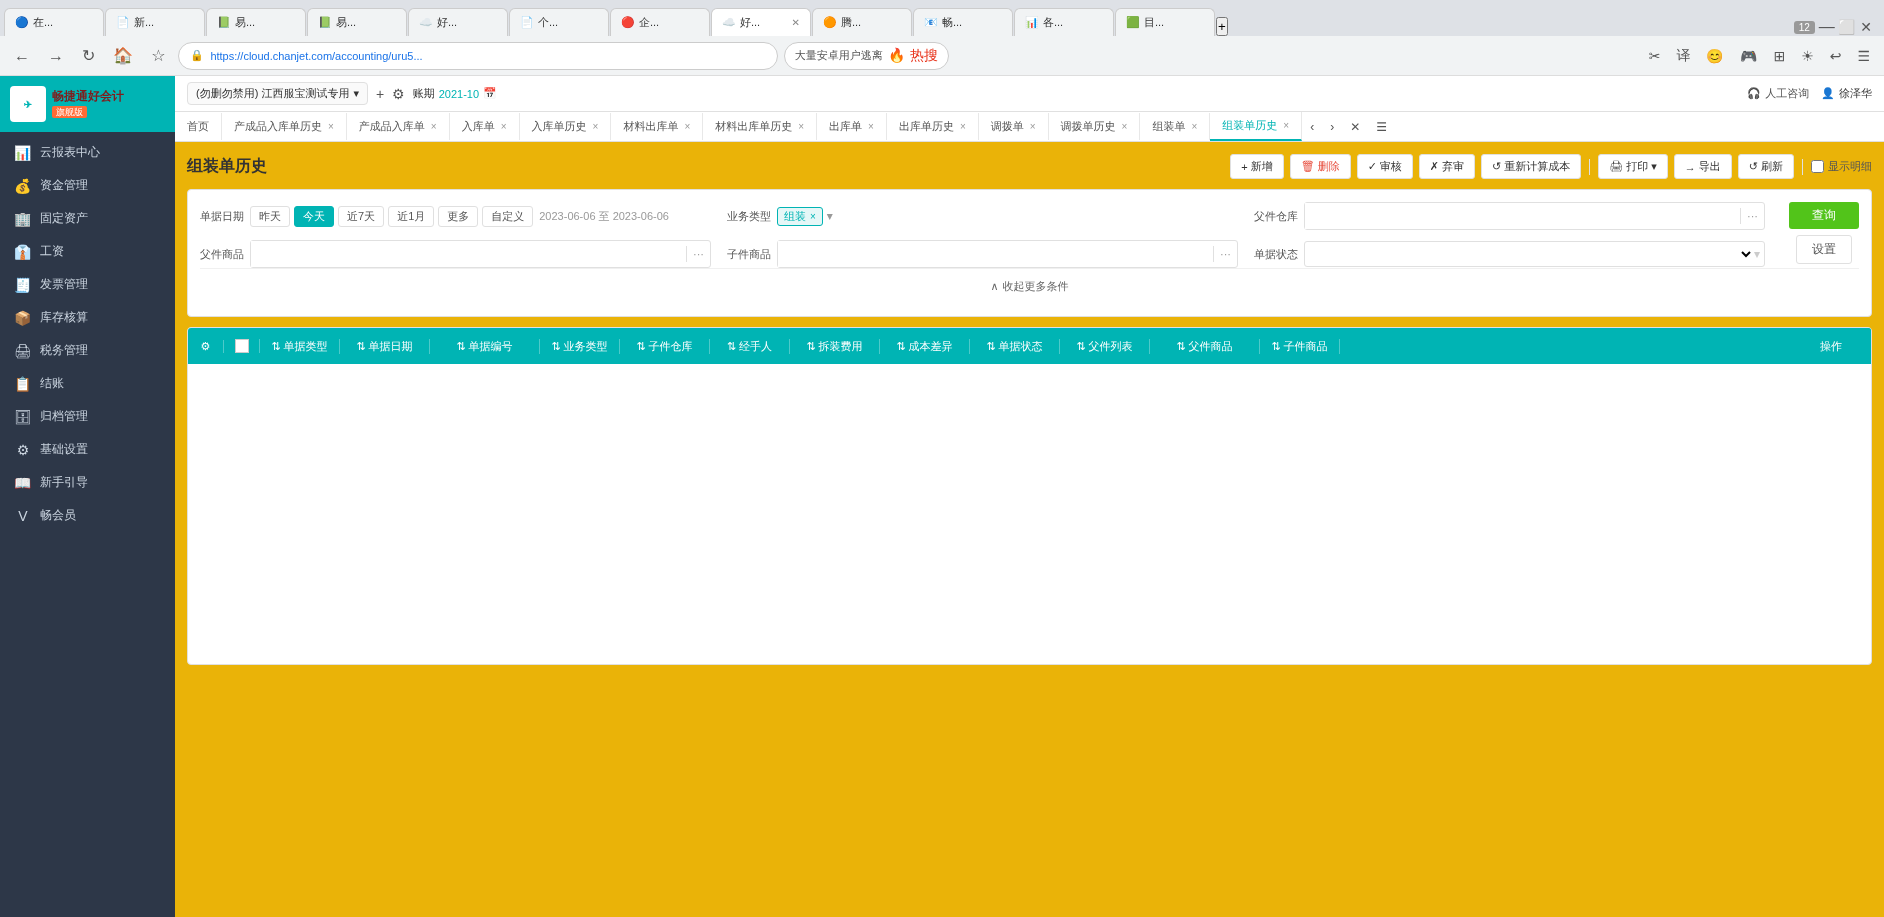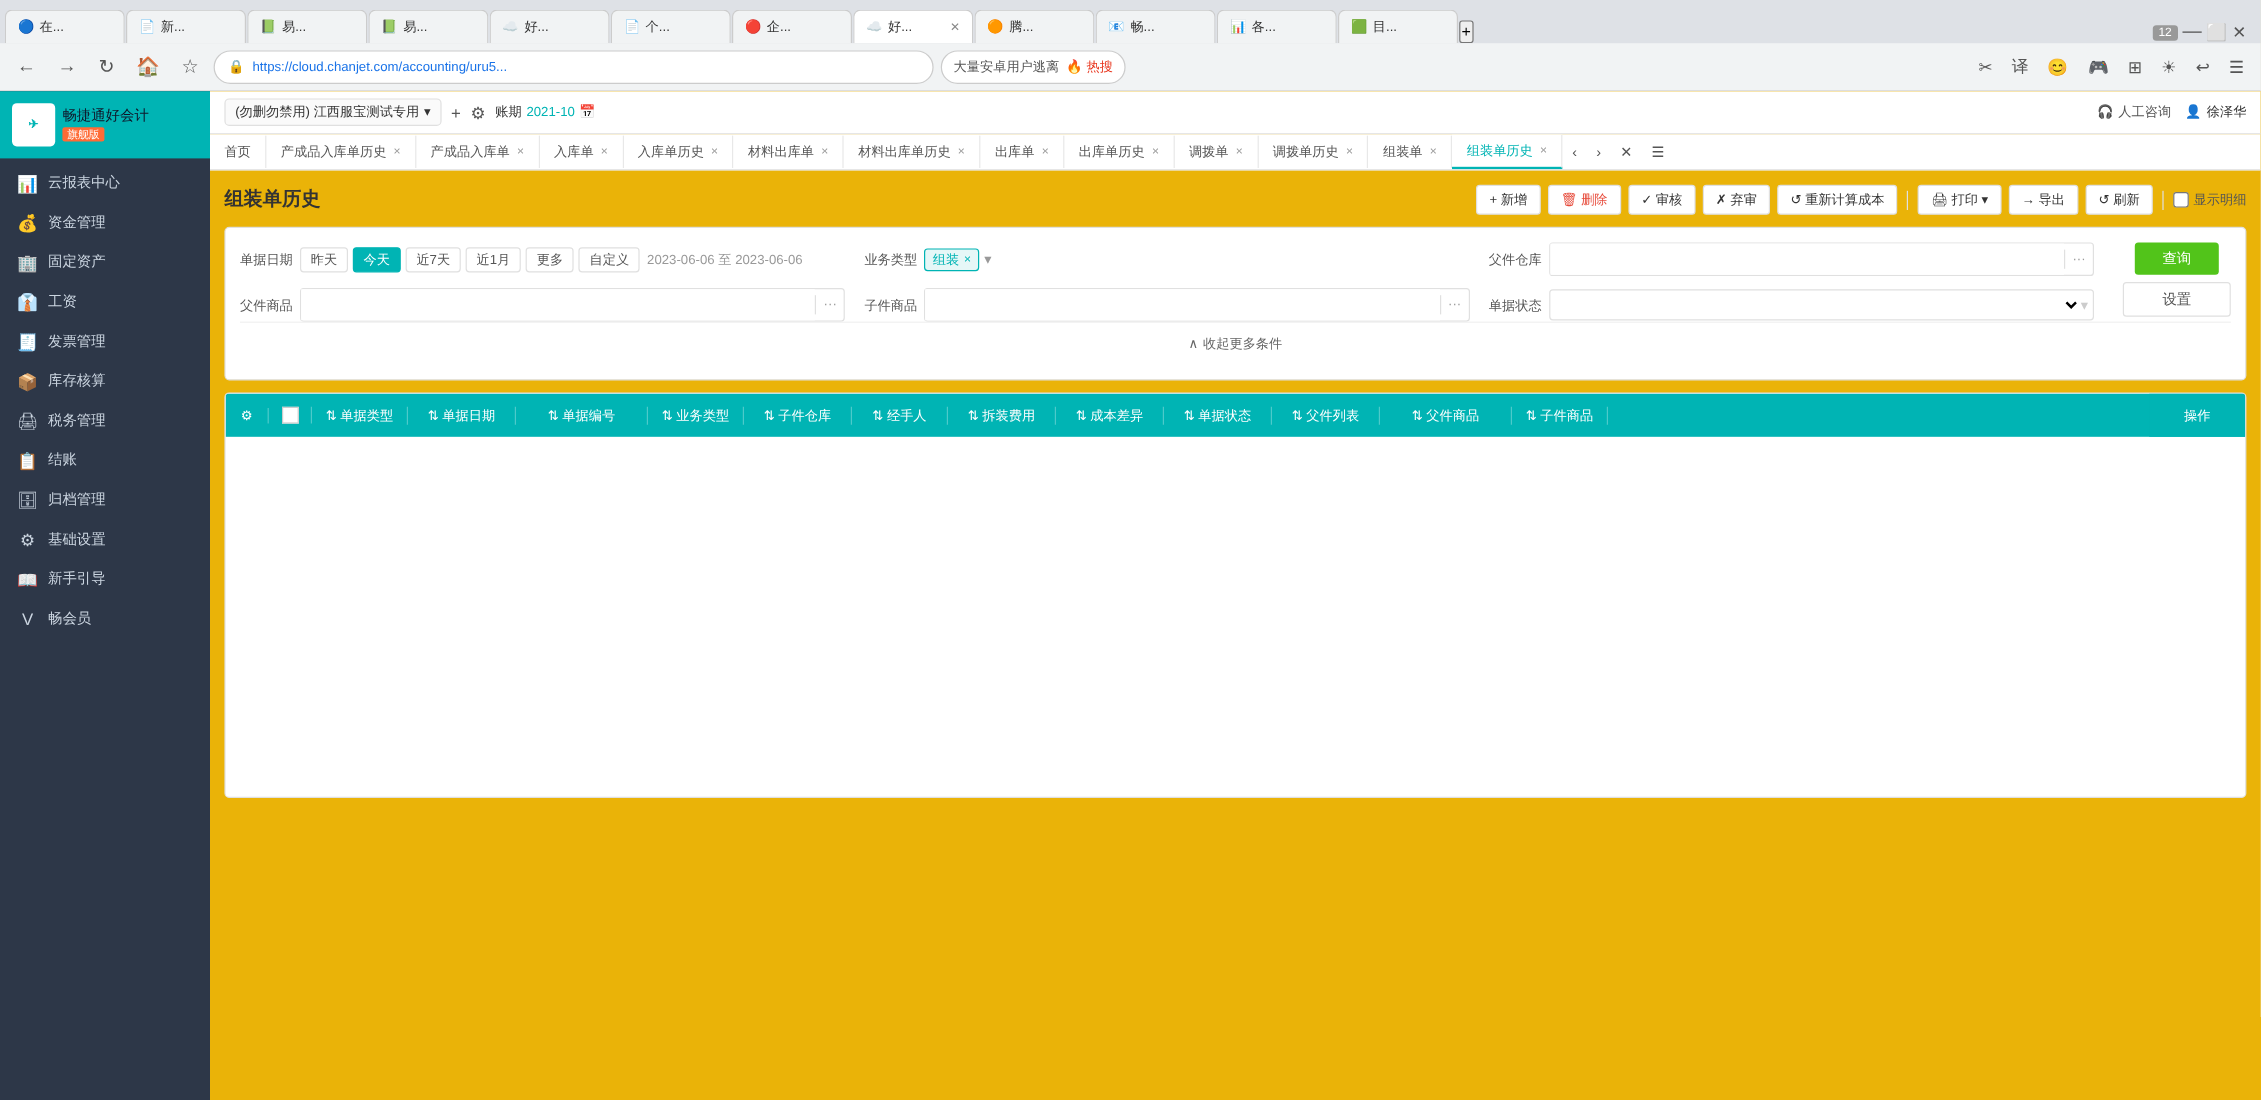--- a/index.html
+++ b/index.html
@@ -12,32 +12,32 @@
     .browser-tab.active { background: #fff; }
     .browser-tab .tab-icon { width: 14px; height: 14px; margin-right: 4px; flex-shrink: 0; }
     .browser-tab .tab-close { margin-left: auto; color: #888; font-size: 10px; }
 
     .browser-toolbar { display: flex; align-items: center; height: 40px; background: #f1f3f4; padding: 0 8px; gap: 6px; border-bottom: 1px solid #ddd; }
     .browser-nav-btn { background: none; border: none; font-size: 16px; color: #555; cursor: pointer; padding: 4px 6px; border-radius: 4px; }
     .browser-url-bar { flex: 1; height: 28px; border: 1px solid #ccc; border-radius: 14px; padding: 0 12px; font-size: 12px; background: #fff; display: flex; align-items: center; gap: 6px; max-width: 600px; }
     .browser-url-bar span { color: #1a73e8; font-size: 11px; overflow: hidden; text-overflow: ellipsis; white-space: nowrap; }
     .lock-icon { color: #188038; font-size: 11px; }
     .browser-search { display: flex; align-items: center; height: 28px; border: 1px solid #ccc; border-radius: 14px; padding: 0 10px; background: #fff; font-size: 11px; color: #555; gap: 6px; }
-    .hot-tag { color: #e8341c; font-size: 11px; }
+    .hot-tag { color: #e8341c; font-size: 14px; }
     .browser-actions { display: flex; gap: 4px; margin-left: auto; }
     .browser-action-btn { background: none; border: none; font-size: 14px; color: #555; cursor: pointer; padding: 4px 6px; }
 
     
     .app-container { display: flex; height: calc(917px - 76px); width: 1884px; }
 
     
     .sidebar { width: 175px; background: #2d3748; display: flex; flex-direction: column; flex-shrink: 0; }
     .sidebar-header { background: #00b4b4; padding: 10px; display: flex; align-items: center; gap: 6px; cursor: pointer; }
     .sidebar-logo { width: 36px; height: 36px; background: #fff; border-radius: 4px; display: flex; align-items: center; justify-content: center; font-size: 10px; color: #00b4b4; font-weight: bold; flex-shrink: 0; }
-    .sidebar-title { color: #0f172a; font-size: 12px; font-weight: normal; line-height: 1.3; }
+    .sidebar-title { color: #7f1d1d; font-size: 12px; font-weight: bold; line-height: 1.3; }
     .sidebar-badge { background: #ff6b35; color: #fff; font-size: 9px; padding: 1px 4px; border-radius: 2px; }
 
     .sidebar-favorites { padding: 6px 10px; border-bottom: 1px solid #3d4a5c; }
     .sidebar-favorites-title { color: #a0aec0; font-size: 11px; font-weight: bold; }
     .sidebar-favorites-sub { color: #718096; font-size: 10px; cursor: pointer; }
 
     .sidebar-nav { flex: 1; overflow-y: auto; padding: 4px 0; }
     .sidebar-item { display: flex; align-items: center; gap: 8px; padding: 8px 14px; color: #cbd5e0; font-size: 12px; cursor: pointer; }
     .sidebar-item .item-icon { font-size: 14px; width: 18px; text-align: center; flex-shrink: 0; }
 
@@ -99,21 +99,21 @@
     .th-actions { margin-left: auto; display: flex; align-items: center; justify-content: center; padding: 0 12px; background: #00b4b4; color: #fff; font-size: 11px; min-width: 80px; height: 36px; }
 
     
     .collapse-section { display: flex; align-items: center; justify-content: center; padding: 6px; border-top: 1px solid #f0f0f0; }
 
     
     .cb { width: 14px; height: 14px; border: 1px solid #ccc; background: #fff; }
 
     
     .query-btn { background: #52c41a; color: #fff; border: none; border-radius: 3px; padding: 5px 14px; font-size: 12px; cursor: pointer; width: 70px; }
-    .settings-btn { background: #fff; color: #555; border: 1px solid #e0e0e0; border-radius: 3px; padding: 5px 14px; font-size: 12px; cursor: pointer; width: 90px; }
+    .settings-btn { background: #fff; color: #555; border: 1px solid #e0e0e0; border-radius: 3px; padding: 5px 14px; font-size: 12px; cursor: pointer; width: 56px; }
 
     .search-actions { display: flex; flex-direction: column; gap: 6px; align-items: center; justify-content: flex-end; padding-left: 12px; }
 
     
     .page-content::-webkit-scrollbar { width: 6px; }
     .page-content::-webkit-scrollbar-thumb { background: #ccc; border-radius: 3px; }
 
     .display-toggle { display: flex; align-items: center; gap: 4px; font-size: 11px; color: #555; }
     .display-toggle input[type=checkbox] { }
 

